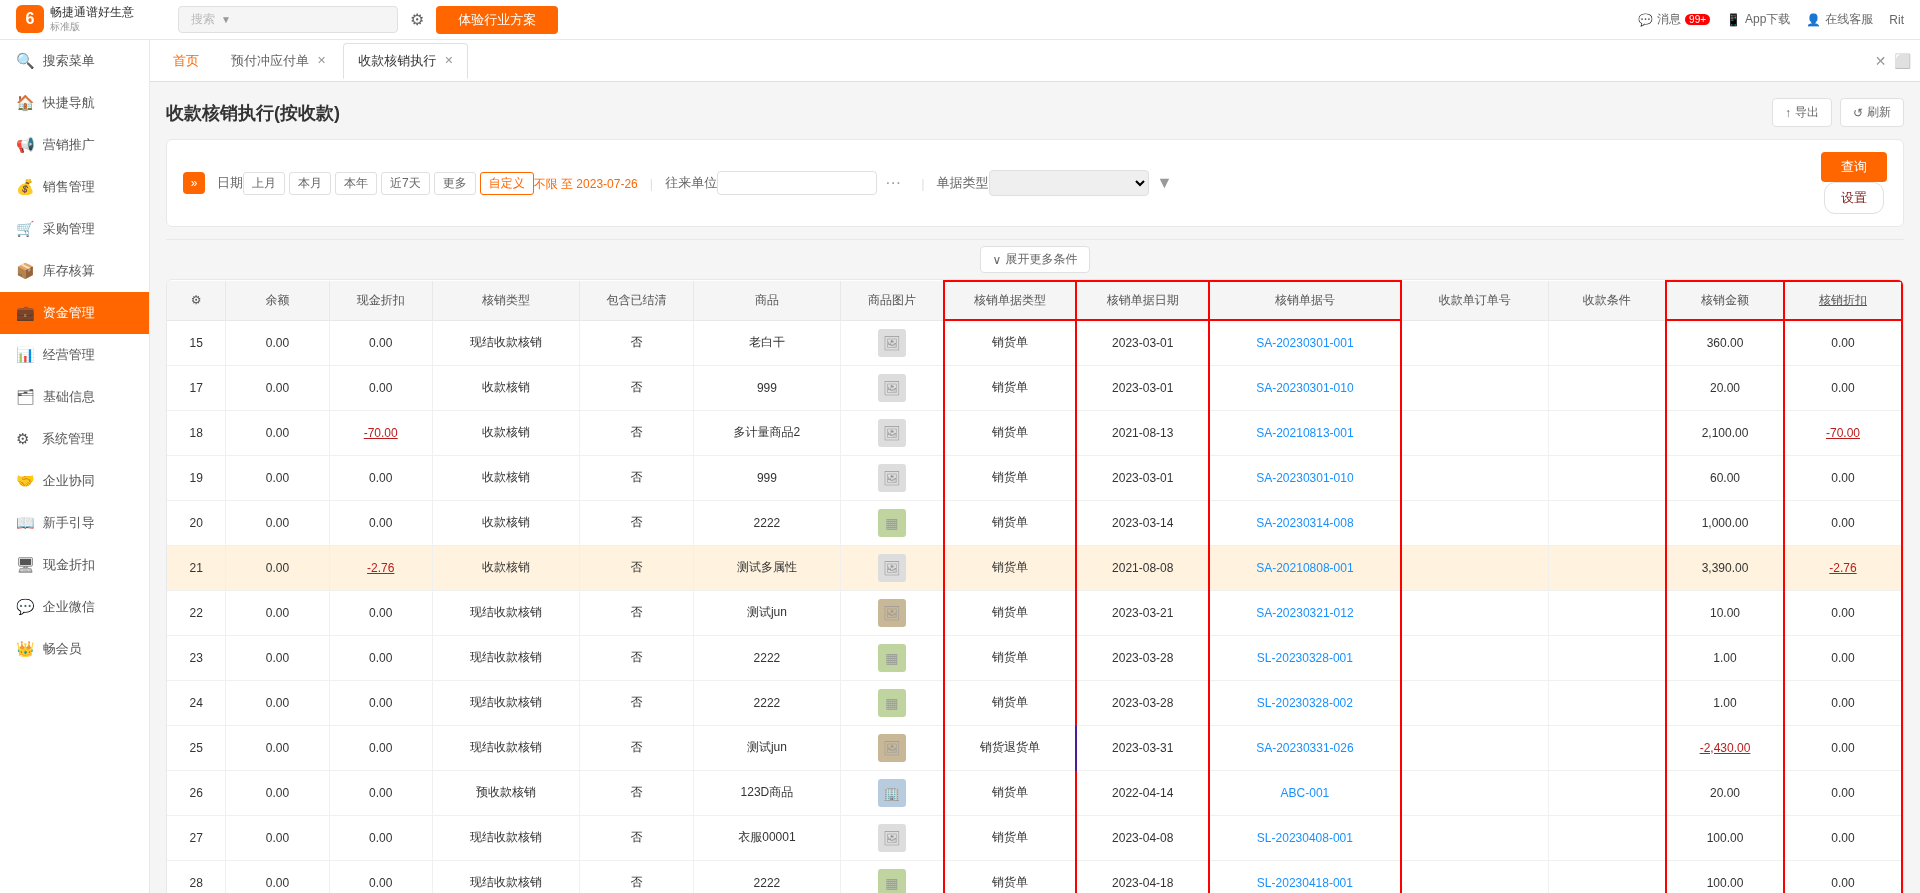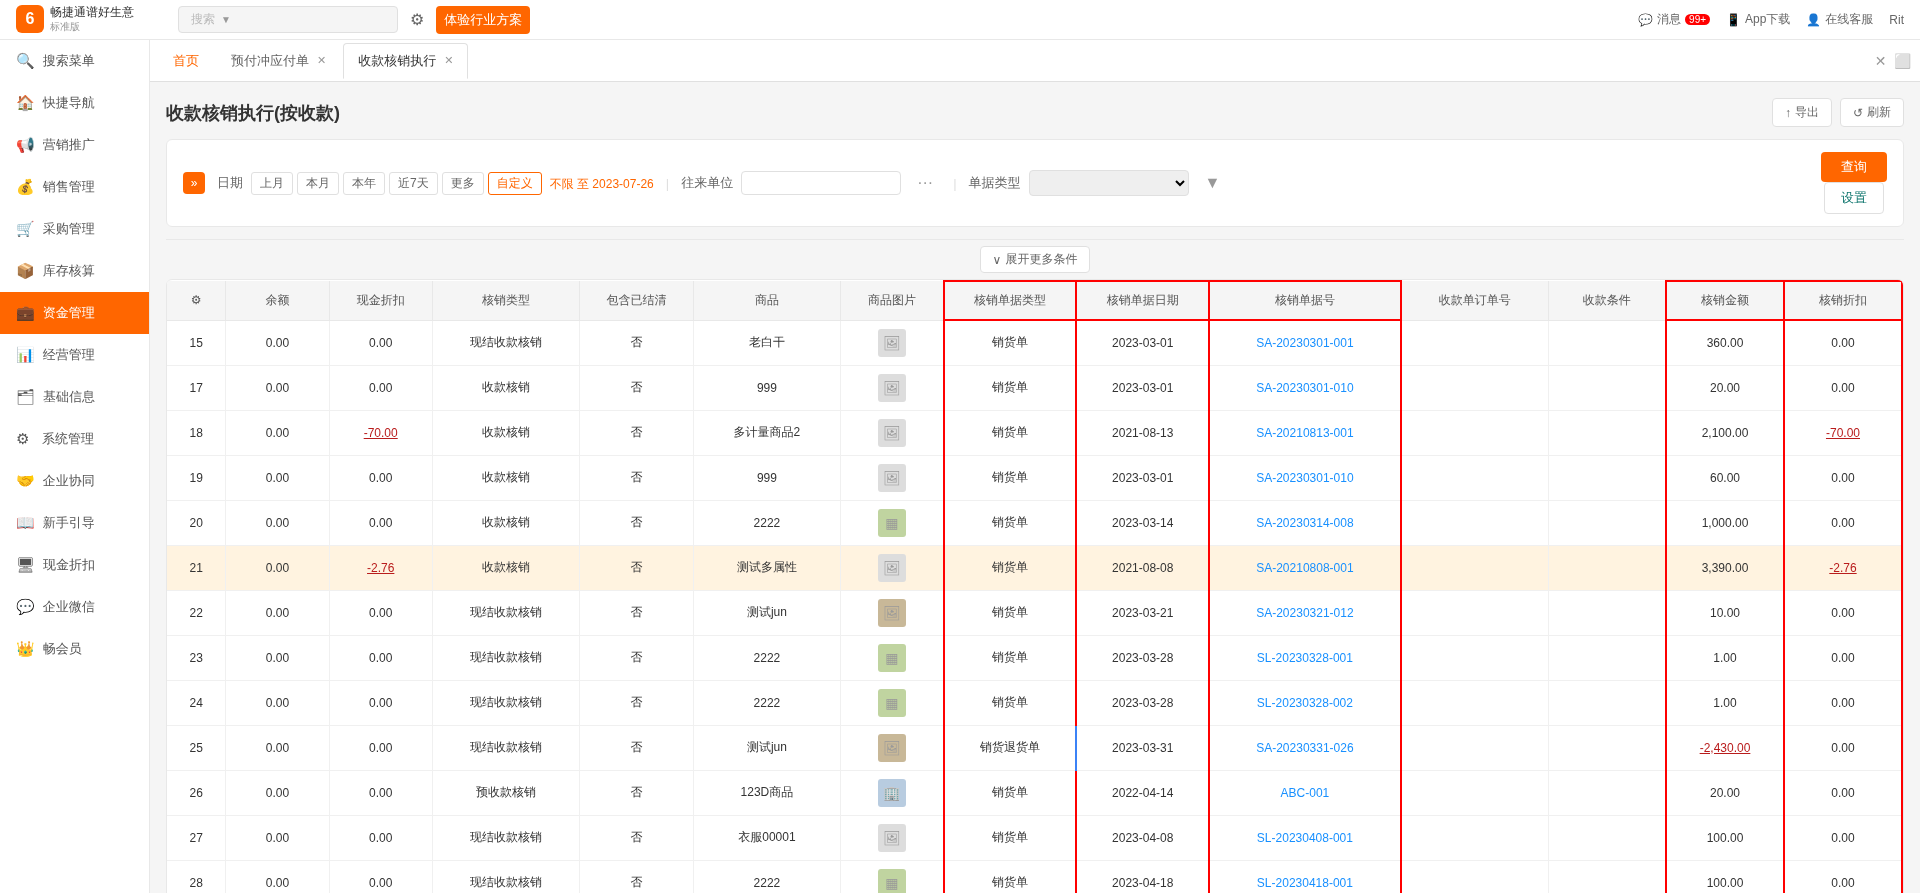--- a/index.html
+++ b/index.html
@@ -7,21 +7,21 @@
 
     
     .top-bar { height: 40px; background: #fff; display: flex; align-items: center; padding: 0 16px; border-bottom: 1px solid #e8e8e8; gap: 12px; }
     .logo-area { display: flex; align-items: center; gap: 6px; width: 150px; min-width: 150px; }
     .logo-icon { width: 28px; height: 28px; background: #f60; border-radius: 6px; display: flex; align-items: center; justify-content: center; color: #fff; font-size: 16px; font-weight: bold; }
     .logo-text { font-size: 12px; color: #333; line-height: 1.2; }
     .logo-subtext { font-size: 10px; color: #999; }
     .search-box { background: #f5f5f5; border: 1px solid #e0e0e0; border-radius: 4px; padding: 4px 12px; font-size: 12px; color: #999; width: 220px; display: flex; align-items: center; gap: 6px; }
     .dropdown-arrow { color: #999; font-size: 10px; }
     .gear-btn { background: none; border: none; cursor: pointer; color: #666; font-size: 16px; }
-    .trial-btn { background: #ff6600; color: #fff; border: none; border-radius: 4px; padding: 5px 8px; font-size: 13px; cursor: pointer; }
+    .trial-btn { background: #ff6600; color: #fff; border: none; border-radius: 4px; padding: 5px 22px; font-size: 13px; cursor: pointer; }
     .top-right { display: flex; align-items: center; gap: 16px; margin-left: auto; }
     .top-right-item { display: flex; align-items: center; gap: 4px; font-size: 12px; color: #666; cursor: pointer; }
     .badge { background: #f00; color: #fff; border-radius: 8px; padding: 0 4px; font-size: 10px; }
 
     
     .app-body { display: flex; height: calc(100vh - 40px); }
 
     
     .sidebar { width: 150px; min-width: 150px; background: #fff; border-right: 1px solid #e8e8e8; overflow-y: auto; }
     .sidebar-item { display: flex; align-items: center; gap: 8px; padding: 12px 16px; cursor: pointer; color: #555; font-size: 13px; }
@@ -46,32 +46,32 @@
 
     
     .page-header { display: flex; align-items: center; justify-content: space-between; margin-bottom: 12px; }
     .page-title { font-size: 18px; font-weight: bold; color: #333; }
     .page-actions { display: flex; gap: 8px; }
     .action-btn { display: flex; align-items: center; gap: 4px; padding: 5px 12px; border: 1px solid #e0e0e0; border-radius: 4px; background: #fff; cursor: pointer; font-size: 12px; color: #666; }
 
     
     .filter-bar { background: #fff; border-radius: 6px; padding: 12px 16px; margin-bottom: 12px; display: flex; flex-wrap: wrap; align-items: center; gap: 12px; border: 1px solid #e8e8e8; }
     .filter-expand-btn { background: #ff6600; color: #fff; border: none; border-radius: 4px; width: 22px; height: 22px; display: flex; align-items: center; justify-content: center; cursor: pointer; font-size: 12px; }
-    .filter-group { display: flex; align-items: center; gap: 8px; }
+    .filter-group { display: flex; align-items: center; }
     .filter-label { color: #666; font-size: 13px; white-space: nowrap; }
     .filter-date-btns { display: flex; gap: 4px; }
     .filter-date-btn { padding: 2px 8px; border: 1px solid #e0e0e0; border-radius: 3px; background: #fff; cursor: pointer; font-size: 12px; color: #666; }
     .filter-date-btn.custom { background: #fff; border-color: #f60; color: #f60; }
     .filter-date-range { color: #f60; font-size: 12px; margin-top: 2px; }
     .filter-divider { color: #e0e0e0; }
     .filter-input { border: 1px solid #e0e0e0; border-radius: 4px; padding: 4px 10px; font-size: 12px; width: 160px; }
     .filter-select { border: 1px solid #e0e0e0; border-radius: 4px; padding: 4px 10px; font-size: 12px; width: 160px; }
     .dots-btn { color: #999; font-size: 16px; cursor: pointer; padding: 0 8px; }
     .query-btn { background: #ff6600; color: #fff; border: none; border-radius: 4px; padding: 6px 20px; cursor: pointer; font-size: 13px; }
-    .settings-btn { background: #fff; color: #0f766e; border: 1px solid #e0e0e0; border-radius: 4px; padding: 6px 16px; cursor: pointer; font-size: 13px; }
+    .settings-btn { background: #fff; color: #7f1d1d; border: 1px solid #e0e0e0; border-radius: 11px; padding: 6px 16px; cursor: pointer; font-size: 13px; }
     .expand-more-btn { display: flex; align-items: center; gap: 4px; color: #666; font-size: 12px; cursor: pointer; padding: 4px 12px; border: 1px solid #e0e0e0; border-radius: 4px; background: #fff; }
 
     
     .table-container { background: #fff; border-radius: 6px; border: 1px solid #e8e8e8; overflow: hidden; }
     .table-wrapper { overflow-x: auto; }
     table { width: 100%; border-collapse: collapse; font-size: 12px; }
     thead tr { background: #f5f5f5; }
     th { padding: 10px 8px; text-align: center; border-bottom: 1px solid #e8e8e8; border-right: 1px solid #e8e8e8; font-weight: 500; color: #555; white-space: nowrap; }
     td { padding: 8px; text-align: center; border-bottom: 1px solid #f0f0f0; border-right: 1px solid #f0f0f0; white-space: nowrap; color: #333; }
     tr.highlighted td { background: #fff3e0; }
@@ -300,21 +300,21 @@
                 <th>核销类型</th>
                 <th>包含已结清</th>
                 <th>商品</th>
                 <th>商品图片</th>
                 <th style="border:2px solid #f00;">核销单据类型</th>
                 <th style="border:2px solid #f00;">核销单据日期</th>
                 <th style="border:2px solid #f00;">核销单据号</th>
                 <th>收款单订单号</th>
                 <th>收款条件</th>
                 <th style="border:2px solid #f00;">核销金额</th>
-                <th style="border:2px solid #f00;">核销折扣</th>
+                <th style="border:2px solid #f00;text-decoration:underline;">核销折扣</th>
               </tr>
             </thead>
             <tbody id="table-body">
             <tr>
       <td>15</td>
       <td>0.00</td>
       <td class="">0.00</td>
       <td>现结收款核销</td>
       <td>否</td>
       <td>老白干</td>
@@ -456,21 +456,21 @@
       <td class="" style="border-left:2px solid #f00;border-right:2px solid #f00;">0.00</td>
     </tr>
                 <tr>
       <td>25</td>
       <td>0.00</td>
       <td class="">0.00</td>
       <td>现结收款核销</td>
       <td>否</td>
       <td>测试jun</td>
       <td><div class="thumb has-img" style="background:#c8b898;">🖼</div></td>
-      <td style="border-left:2px solid #f00;border-right:2px solid #3b82f6;">销货退货单</td>
+      <td style="border-left:2px solid #f00;border-right:2px solid #4c1d95;">销货退货单</td>
       <td style="border-left:2px solid #f00;border-right:2px solid #f00;">2023-03-31</td>
       <td style="border-left:2px solid #f00;border-right:2px solid #f00;"><a class="link-text">SA-20230331-026</a></td>
       <td></td>
       <td></td>
       <td class="red-text" style="border-left:2px solid #f00;border-right:2px solid #f00;">-2,430.00</td>
       <td class="" style="border-left:2px solid #f00;border-right:2px solid #f00;">0.00</td>
     </tr>
                 <tr>
       <td>26</td>
       <td>0.00</td>

